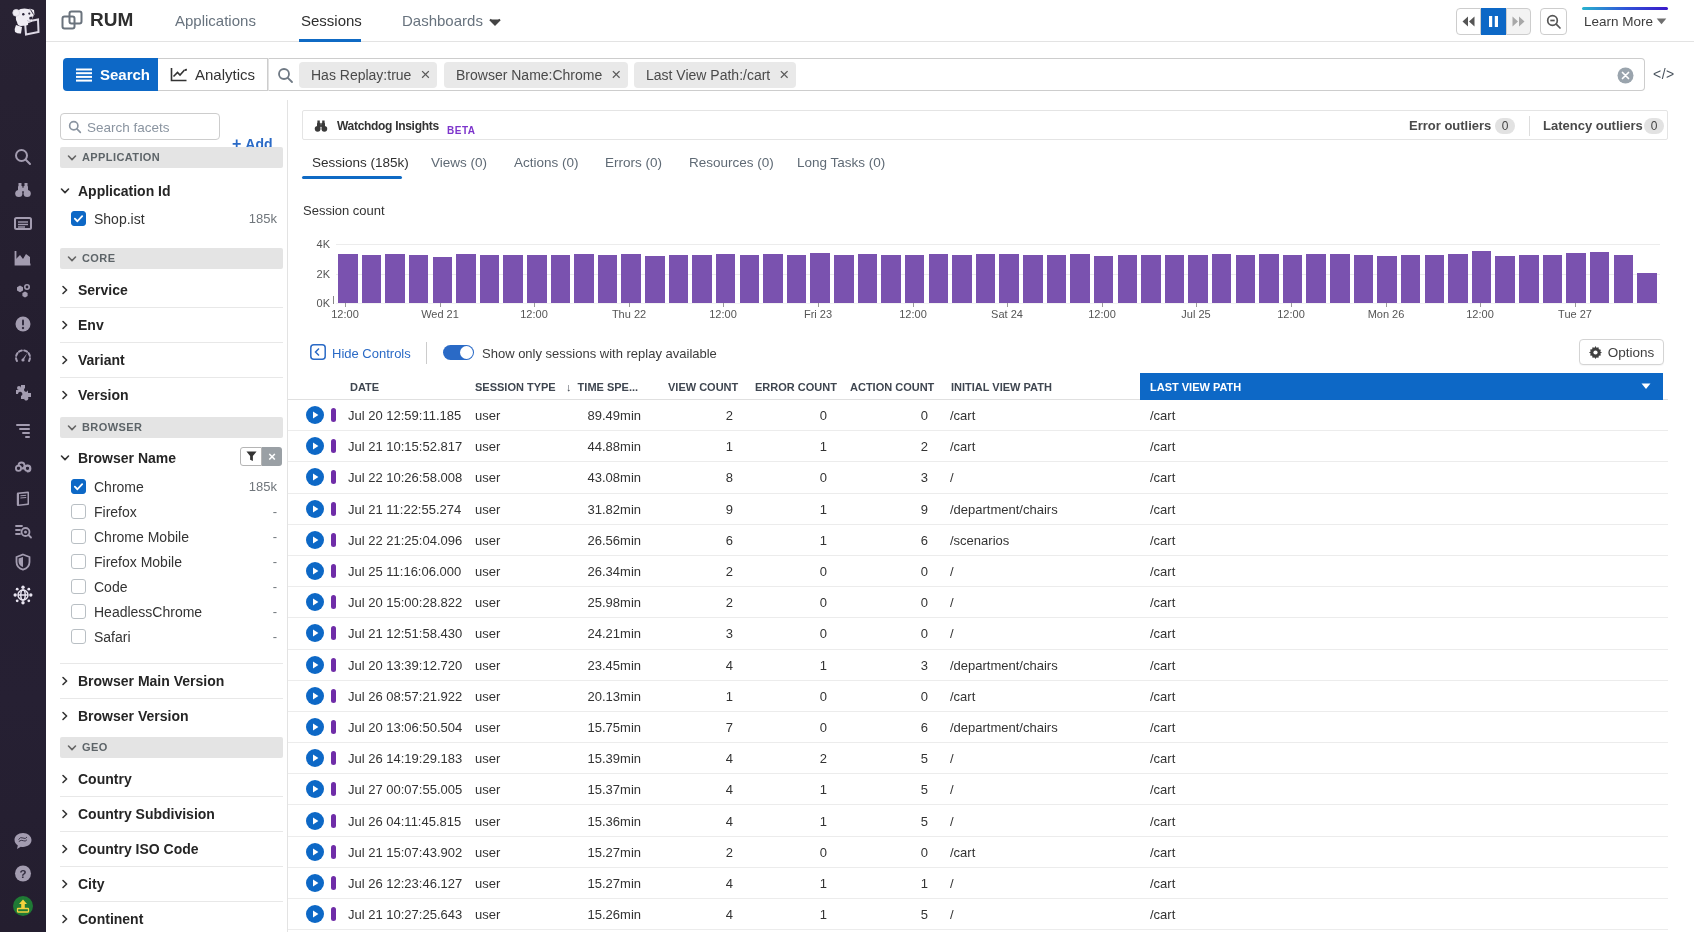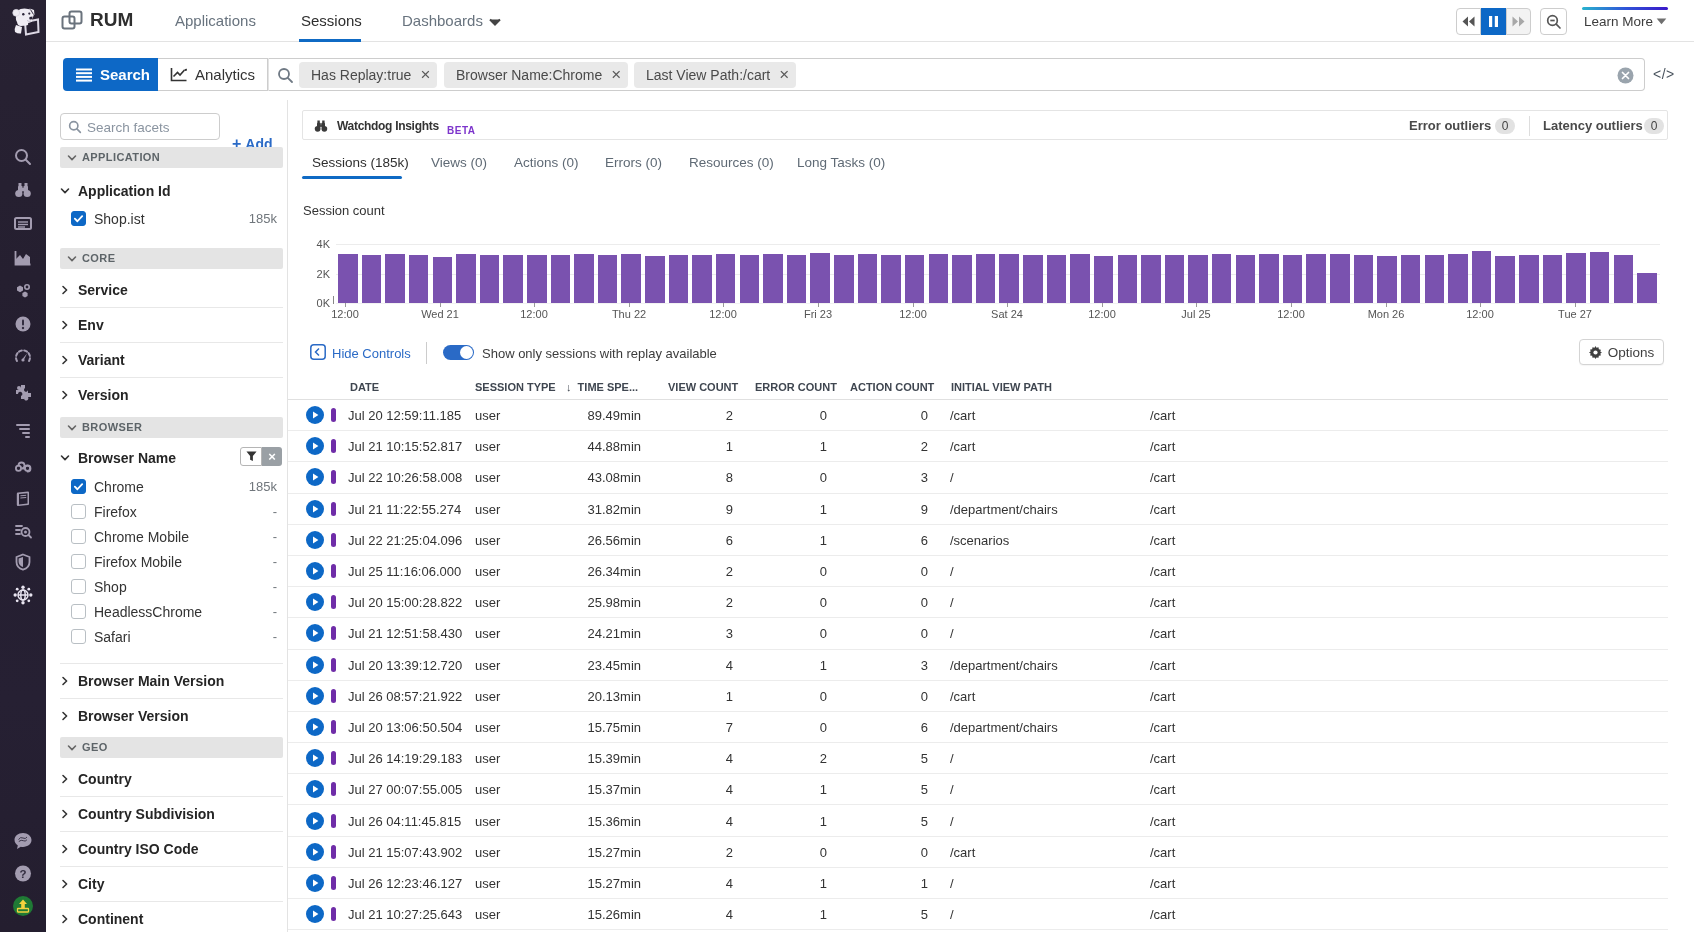--- a/index.html
+++ b/index.html
@@ -452,21 +452,21 @@
         <span class="flab">Chrome Mobile</span>
         <span class="fcount">-</span>
       </div>
 <div class="fitem">
         <span class="cb"></span>
         <span class="flab">Firefox Mobile</span>
         <span class="fcount">-</span>
       </div>
 <div class="fitem">
         <span class="cb"></span>
-        <span class="flab">Shop</span>
+        <span class="flab">Code</span>
         <span class="fcount">-</span>
       </div>
 <div class="fitem">
         <span class="cb"></span>
         <span class="flab">HeadlessChrome</span>
         <span class="fcount">-</span>
       </div>
 <div class="fitem">
         <span class="cb"></span>
         <span class="flab">Safari</span>
@@ -642,20 +642,26 @@
       </svg>Options</div>
 
   <div id="thead">
     <span style="left:62px">DATE</span>
     <span style="left:187px">SESSION TYPE</span>
     <span style="left:278px">↓&nbsp; TIME SPE...</span>
     <span style="left:380px">VIEW COUNT</span>
     <span style="left:467px">ERROR COUNT</span>
     <span style="left:562px">ACTION COUNT</span>
     <span style="left:663px">INITIAL VIEW PATH</span>
+    <div id="bluehead">
+        <span style="position:absolute; top:8px">LAST VIEW PATH</span>
+      <svg style="position:absolute; right:12px; top:10px" width="10" height="7" viewBox="0 0 10 7">
+          <path d="M0.5 0.5 L5 6 L9.5 0.5 Z" fill="#fff"></path>
+        </svg>
+    </div>
   </div>
   <div id="tbody">
 <div class="trow">
 <span class="play"><svg width="18" height="18" viewBox="0 0 18 18">
             <circle cx="9" cy="9" r="9" fill="#0d68c6"></circle>
             <path d="M7 5.4 L12.4 9 L7 12.6 Z" fill="#fff"></path>
           </svg></span>
 <span class="ppill"></span>
 <span class="c-date">Jul 20 12:59:11.185</span>
         <span class="c-user">user</span>

